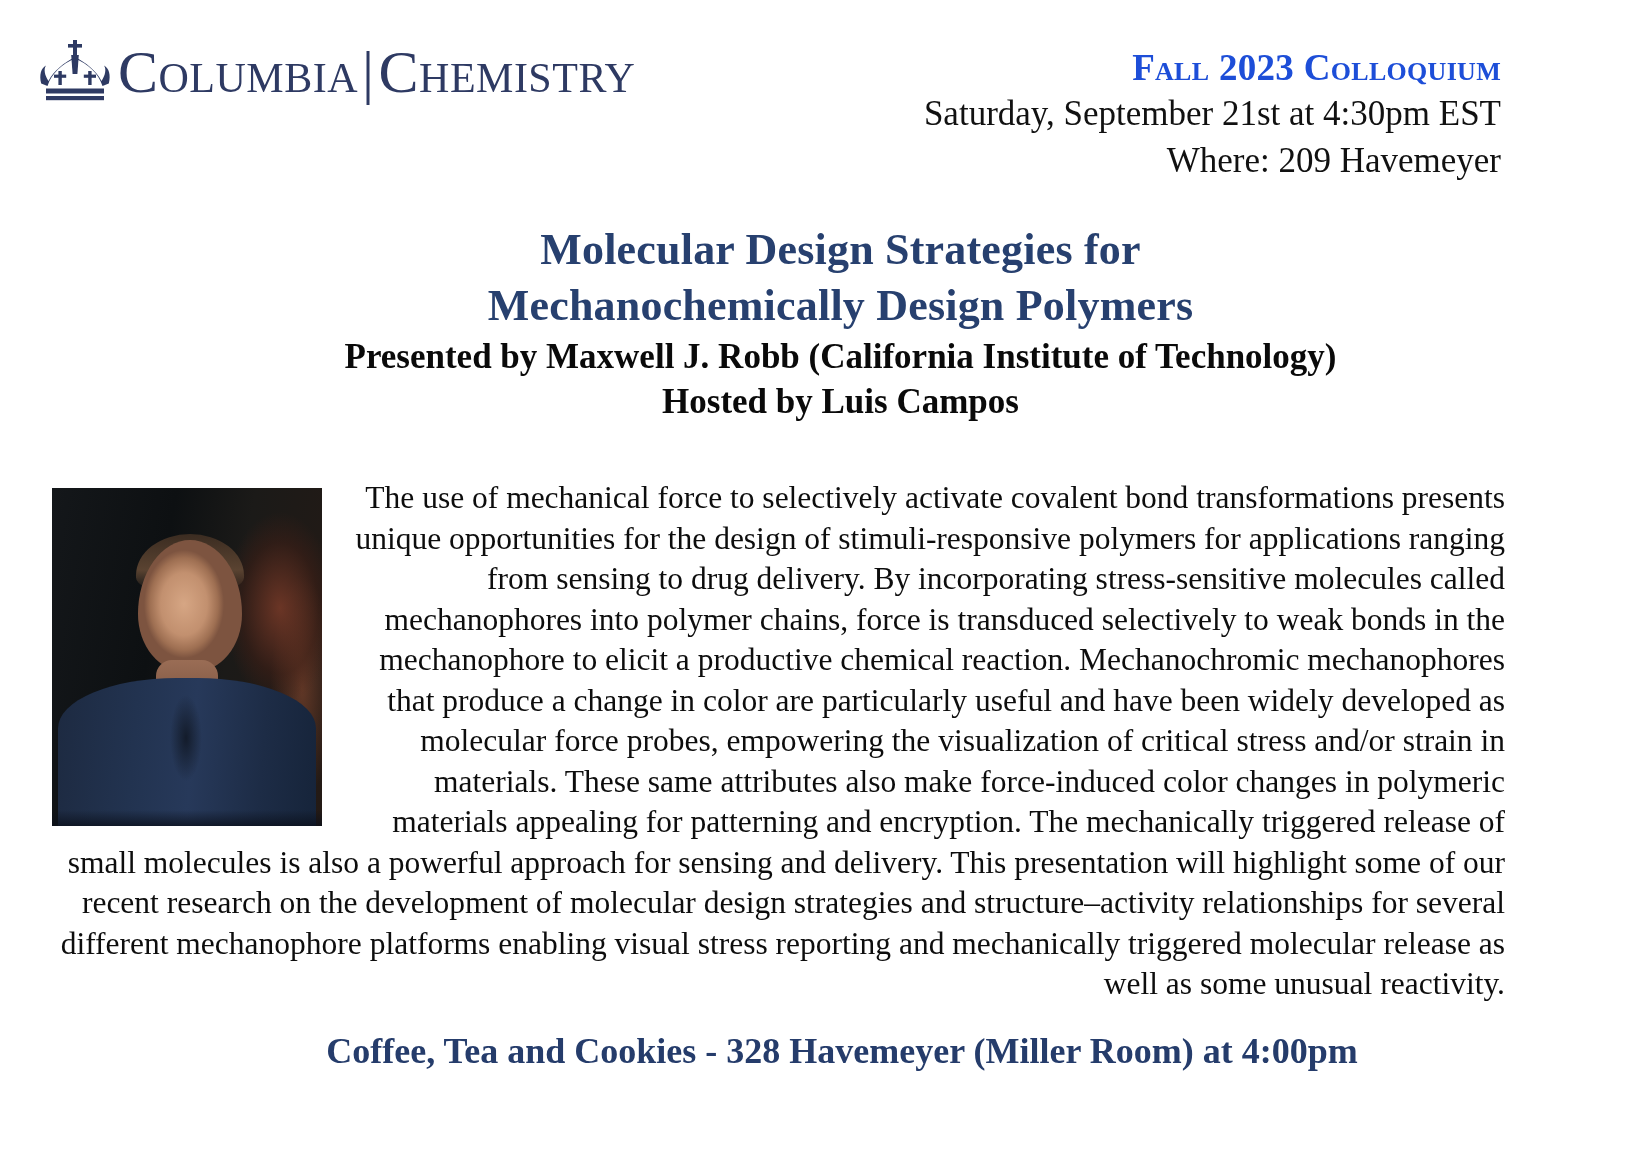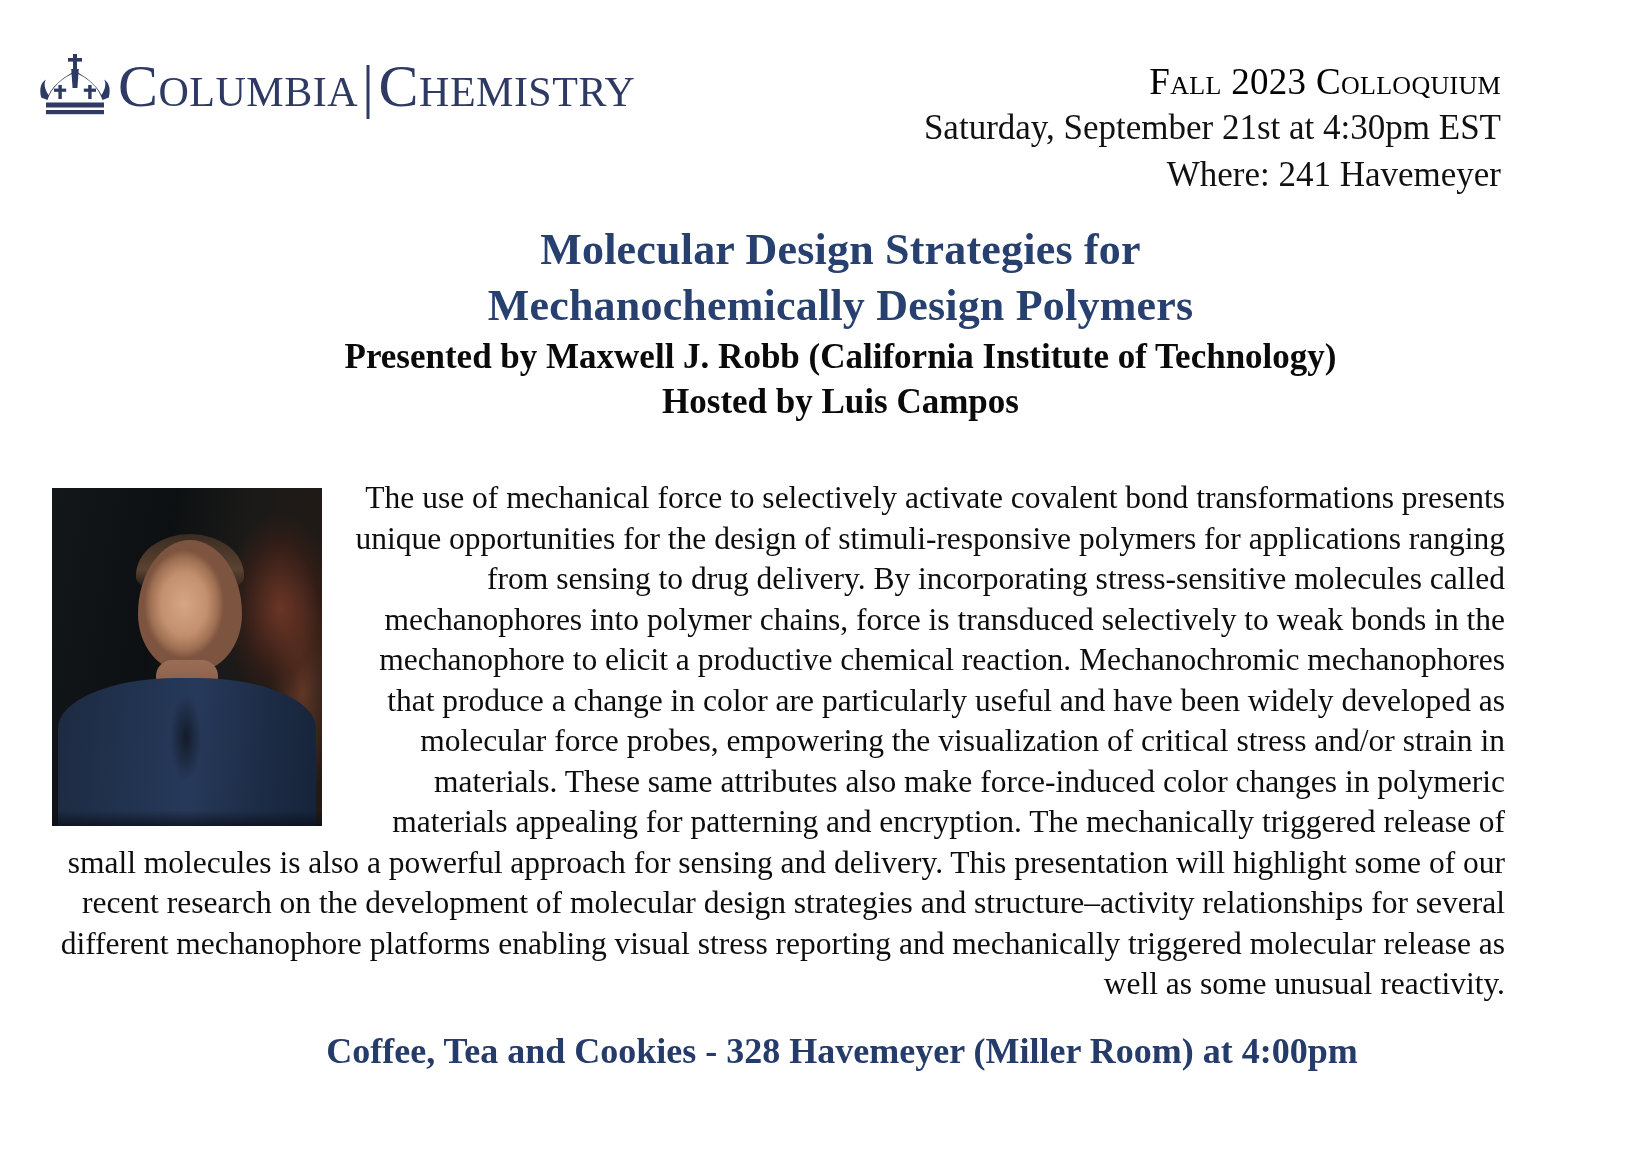--- a/index.html
+++ b/index.html
@@ -13,21 +13,21 @@
     height: 1152px;
     position: relative;
     font-family: "Liberation Serif", "DejaVu Serif", serif;
     color: #000000;
     overflow: hidden;
   }
 
   
   #header {
     position: absolute;
-    top: 14px;
+    top: 0;
     left: 0;
     width: 1647px;
     height: 200px;
   }
 
   #brand-lockup {
     position: absolute;
     left: 38px;
     top: 33px;
     display: flex;
@@ -61,22 +61,22 @@
   #event-meta {
     position: absolute;
     right: 146px;
     top: 46px;
     text-align: right;
     width: 700px;
   }
   #colloquium-label {
     font-size: 37px;
     line-height: 44px;
-    font-weight: normal;
-    color: #000000;
+    font-weight: bold;
+    color: #1d4ed8;
     font-variant: small-caps;
     letter-spacing: 0.3px;
     white-space: nowrap;
   }
   .meta-line {
     font-size: 35px;
     line-height: 47px;
     font-weight: 400;
     color: #111111;
     white-space: nowrap;
@@ -230,21 +230,21 @@
       </g>
     </svg>
     <div id="brand-wordmark">
       <span>Columbia</span><span id="brand-divider">|</span><span>Chemistry</span>
     </div>
   </div>
 
   <div id="event-meta">
     <div id="colloquium-label">Fall 2023 Colloquium</div>
     <div class="meta-line">Saturday, September 21st at 4:30pm EST</div>
-    <div class="meta-line">Where: 241 Havemeyer</div>
+    <div class="meta-line">Where: 209 Havemeyer</div>
   </div>
 
 </div>
 
 <div id="title-block">
   <div class="talk-title-line">Molecular Design Strategies for</div>
   <div class="talk-title-line">Mechanochemically Design Polymers</div>
   <div id="presenter-line">Presented by Maxwell J. Robb (California Institute of Technology)</div>
   <div id="host-line">Hosted by Luis Campos</div>
 </div>

